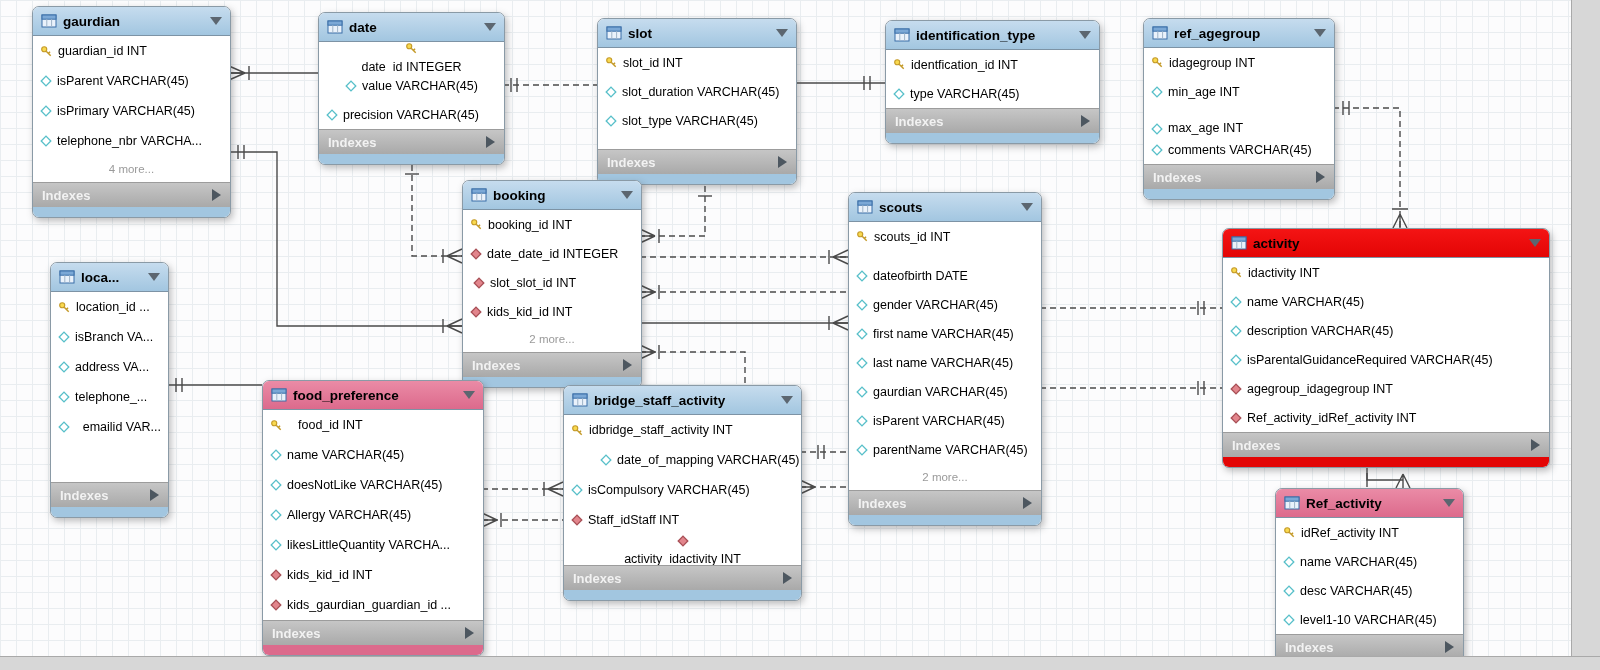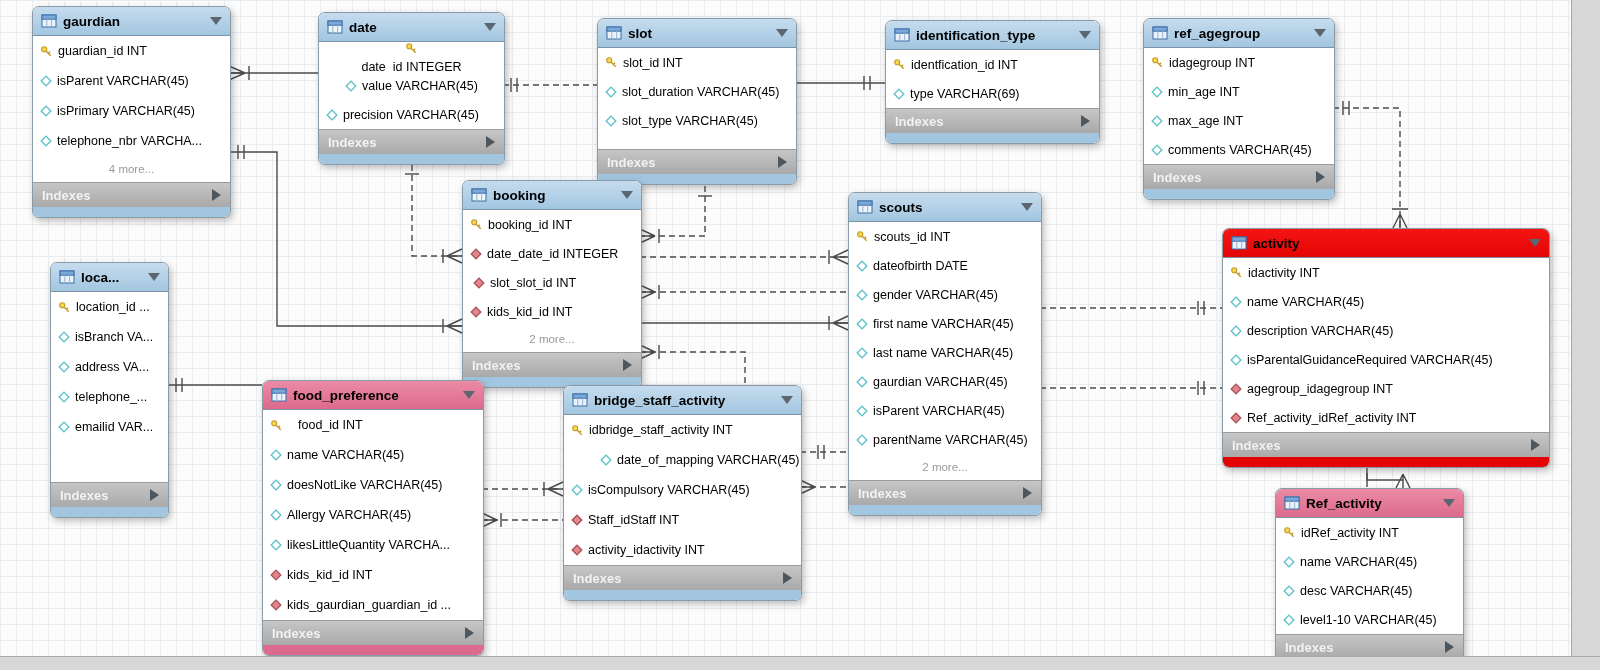--- a/index.html
+++ b/index.html
@@ -312,21 +312,21 @@
             </svg>
           </span>
           <span>identfication_id INT</span>
         </div>
         <div class="row" style="height: 29px;">
           <span class="icn">
             <svg width="12" height="12" viewBox="0 0 12 12">
               <rect x="2.6" y="2.6" width="6.8" height="6.8" transform="rotate(45 6 6)" fill="#ffffff" stroke="#56bfc9" stroke-width="1.3"></rect>
             </svg>
           </span>
-          <span>type VARCHAR(69)</span>
+          <span>type VARCHAR(45)</span>
         </div>
         <div class="idx">
           <span>Indexes</span>
           <span class="tri-right"></span>
         </div>
         <div class="bar blue"></div>
       </div>
       <div class="erd-table" style="left: 1143px; top: 18px; width: 190px;">
         <div class="hdr blue">
           <span style="display: inline-flex;">
@@ -350,21 +350,21 @@
           <span>idagegroup INT</span>
         </div>
         <div class="row" style="height: 29px;">
           <span class="icn">
             <svg width="12" height="12" viewBox="0 0 12 12">
               <rect x="2.6" y="2.6" width="6.8" height="6.8" transform="rotate(45 6 6)" fill="#ffffff" stroke="#56bfc9" stroke-width="1.3"></rect>
             </svg>
           </span>
           <span>min_age INT</span>
         </div>
-        <div class="row" style="height: 29px;">
+        <div class="row" style="height: 29px; align-items: flex-end;">
           <span class="icn">
             <svg width="12" height="12" viewBox="0 0 12 12">
               <rect x="2.6" y="2.6" width="6.8" height="6.8" transform="rotate(45 6 6)" fill="#ffffff" stroke="#56bfc9" stroke-width="1.3"></rect>
             </svg>
           </span>
           <span>max_age INT</span>
         </div>
         <div class="row" style="height: 29px;">
           <span class="icn">
             <svg width="12" height="12" viewBox="0 0 12 12">
@@ -447,21 +447,21 @@
         </div>
         <div class="row" style="height: 29px;">
           <span class="icn">
             <svg width="13" height="13" viewBox="0 0 16 16">
               <circle cx="5.2" cy="5.2" r="3.1" fill="#f9d94f" stroke="#c49a28" stroke-width="1.4"></circle>
               <path d="M7.6 7.6 L13.2 13.2 M10.3 10.3 L12.4 8.4" stroke="#c49a28" stroke-width="1.8" fill="none"></path>
             </svg>
           </span>
           <span>scouts_id INT</span>
         </div>
-        <div class="row" style="height: 29px;">
+        <div class="row" style="height: 29px; margin-top: 10px;">
           <span class="icn">
             <svg width="12" height="12" viewBox="0 0 12 12">
               <rect x="2.6" y="2.6" width="6.8" height="6.8" transform="rotate(45 6 6)" fill="#ffffff" stroke="#56bfc9" stroke-width="1.3"></rect>
             </svg>
           </span>
           <span>dateofbirth DATE</span>
         </div>
         <div class="row" style="height: 29px;">
           <span class="icn">
             <svg width="12" height="12" viewBox="0 0 12 12">
@@ -556,21 +556,21 @@
           <span>address VA...</span>
         </div>
         <div class="row" style="height: 30px;">
           <span class="icn">
             <svg width="12" height="12" viewBox="0 0 12 12">
               <rect x="2.6" y="2.6" width="6.8" height="6.8" transform="rotate(45 6 6)" fill="#ffffff" stroke="#56bfc9" stroke-width="1.3"></rect>
             </svg>
           </span>
           <span>telephone_...</span>
         </div>
-        <div class="row" style="height: 30px;">
+        <div class="row" style="height: 30px; justify-content: space-between;">
           <span class="icn">
             <svg width="12" height="12" viewBox="0 0 12 12">
               <rect x="2.6" y="2.6" width="6.8" height="6.8" transform="rotate(45 6 6)" fill="#ffffff" stroke="#56bfc9" stroke-width="1.3"></rect>
             </svg>
           </span>
           <span>emailid VAR...</span>
         </div>
         <div class="gapfill" style="height: 40px;"></div>
         <div class="idx">
           <span>Indexes</span>
@@ -761,21 +761,21 @@
           <span>isCompulsory VARCHAR(45)</span>
         </div>
         <div class="row" style="height: 30px;">
           <span class="icn">
             <svg width="12" height="12" viewBox="0 0 12 12">
               <rect x="2.6" y="2.6" width="6.8" height="6.8" transform="rotate(45 6 6)" fill="#e2858c" stroke="#a84f55" stroke-width="1.3"></rect>
             </svg>
           </span>
           <span>Staff_idStaff INT</span>
         </div>
-        <div class="row" style="height: 30px;">
+        <div class="row" style="height: 30px; flex-direction: column;">
           <span class="icn">
             <svg width="12" height="12" viewBox="0 0 12 12">
               <rect x="2.6" y="2.6" width="6.8" height="6.8" transform="rotate(45 6 6)" fill="#e2858c" stroke="#a84f55" stroke-width="1.3"></rect>
             </svg>
           </span>
           <span>activity_idactivity INT</span>
         </div>
         <div class="idx">
           <span>Indexes</span>
           <span class="tri-right"></span>

